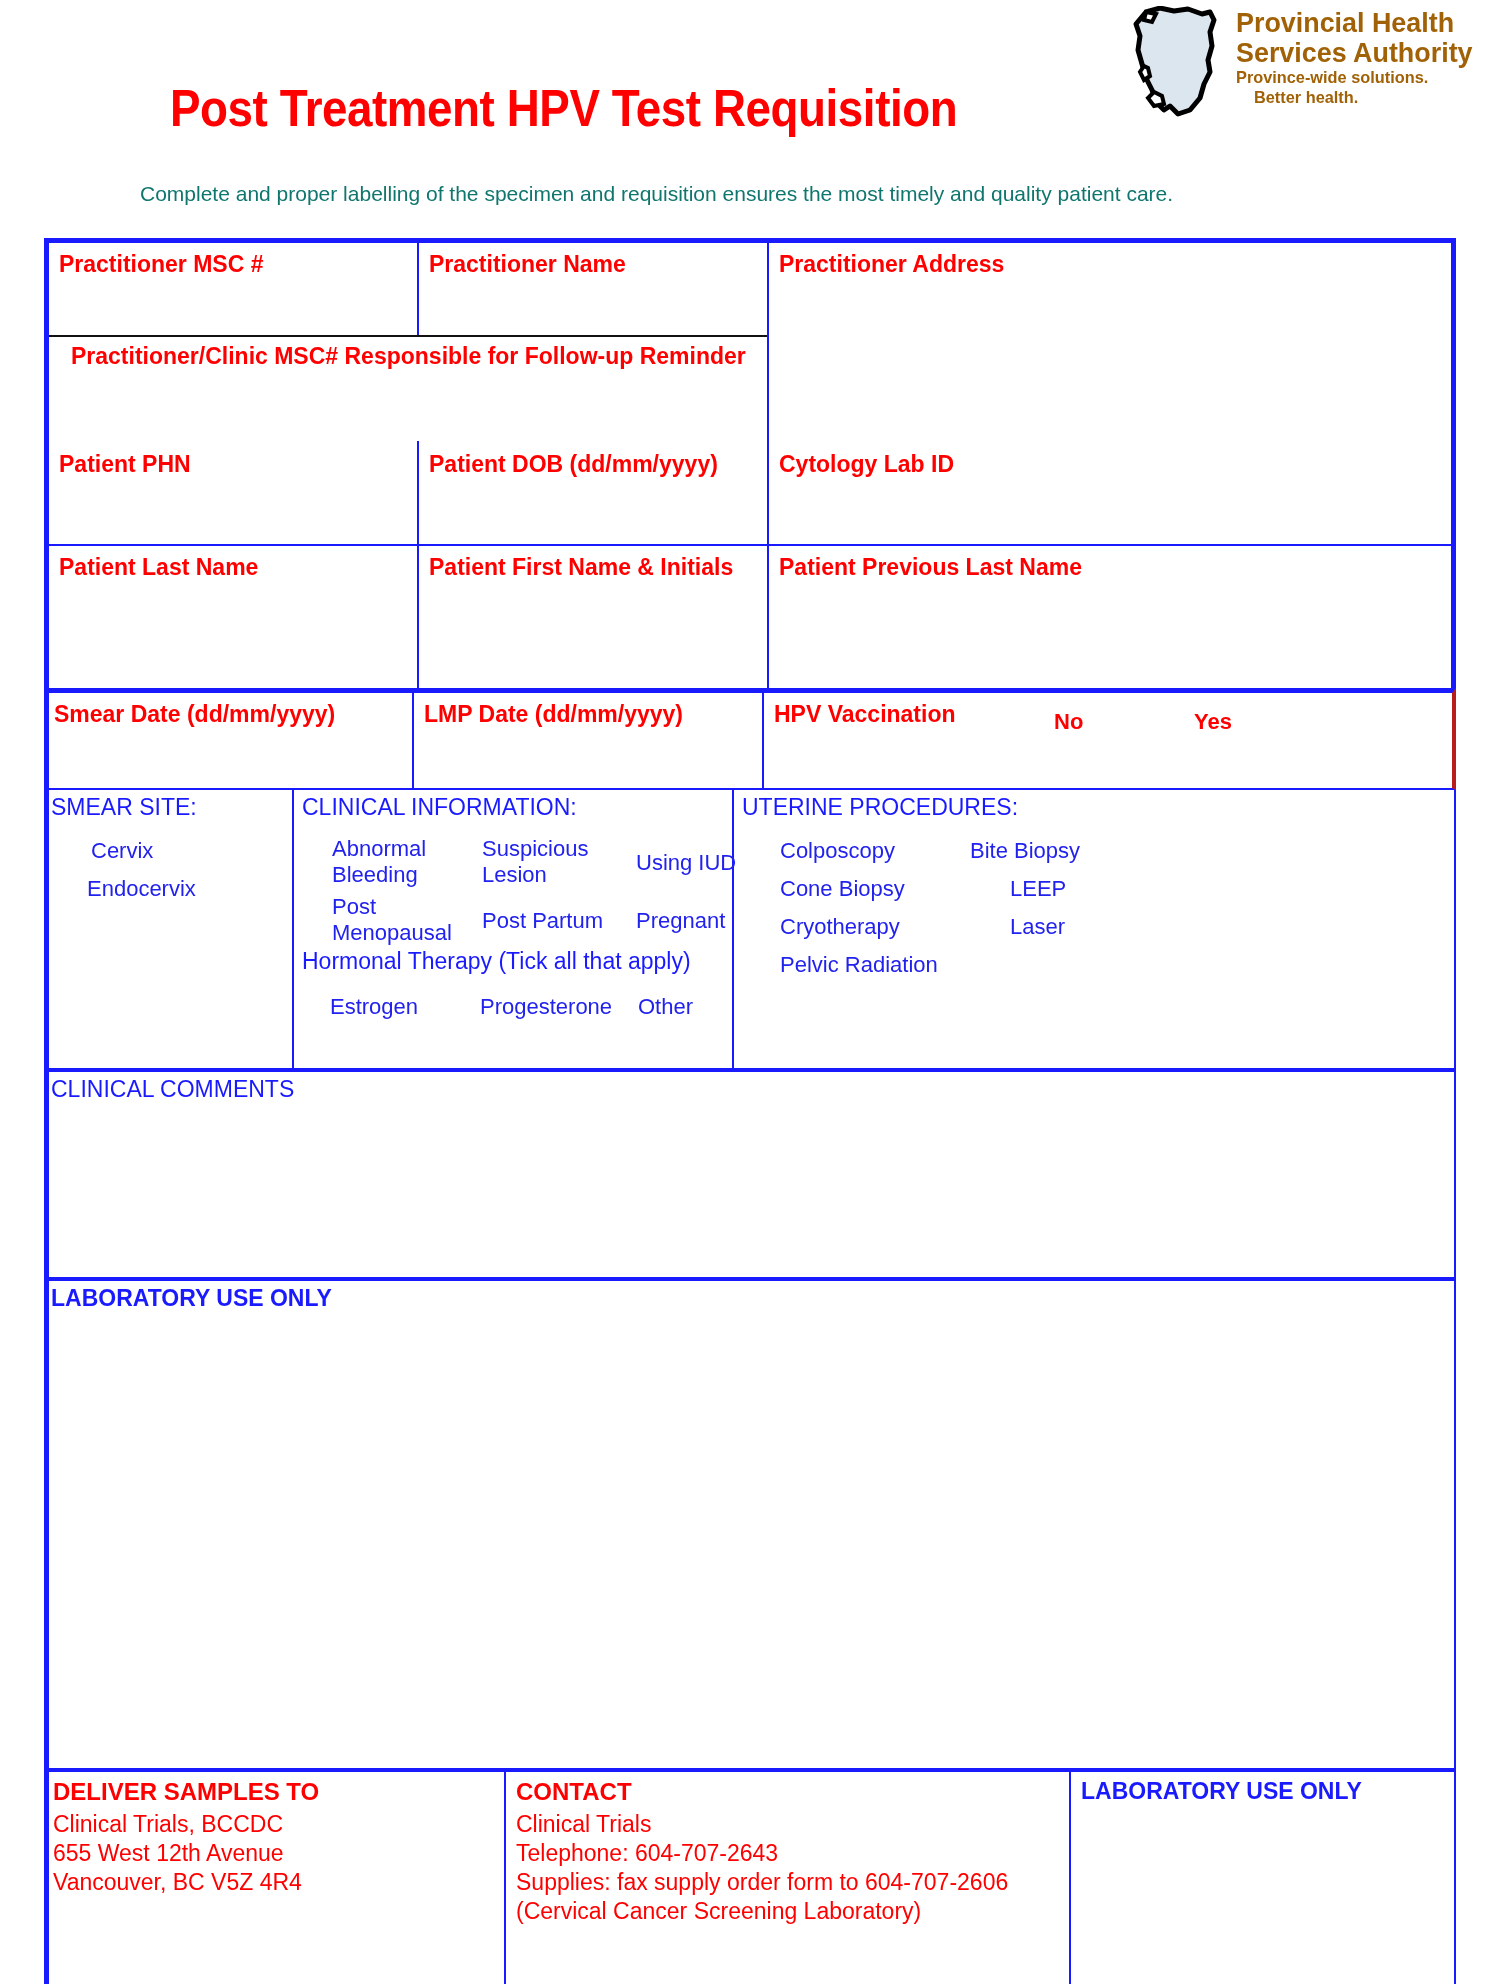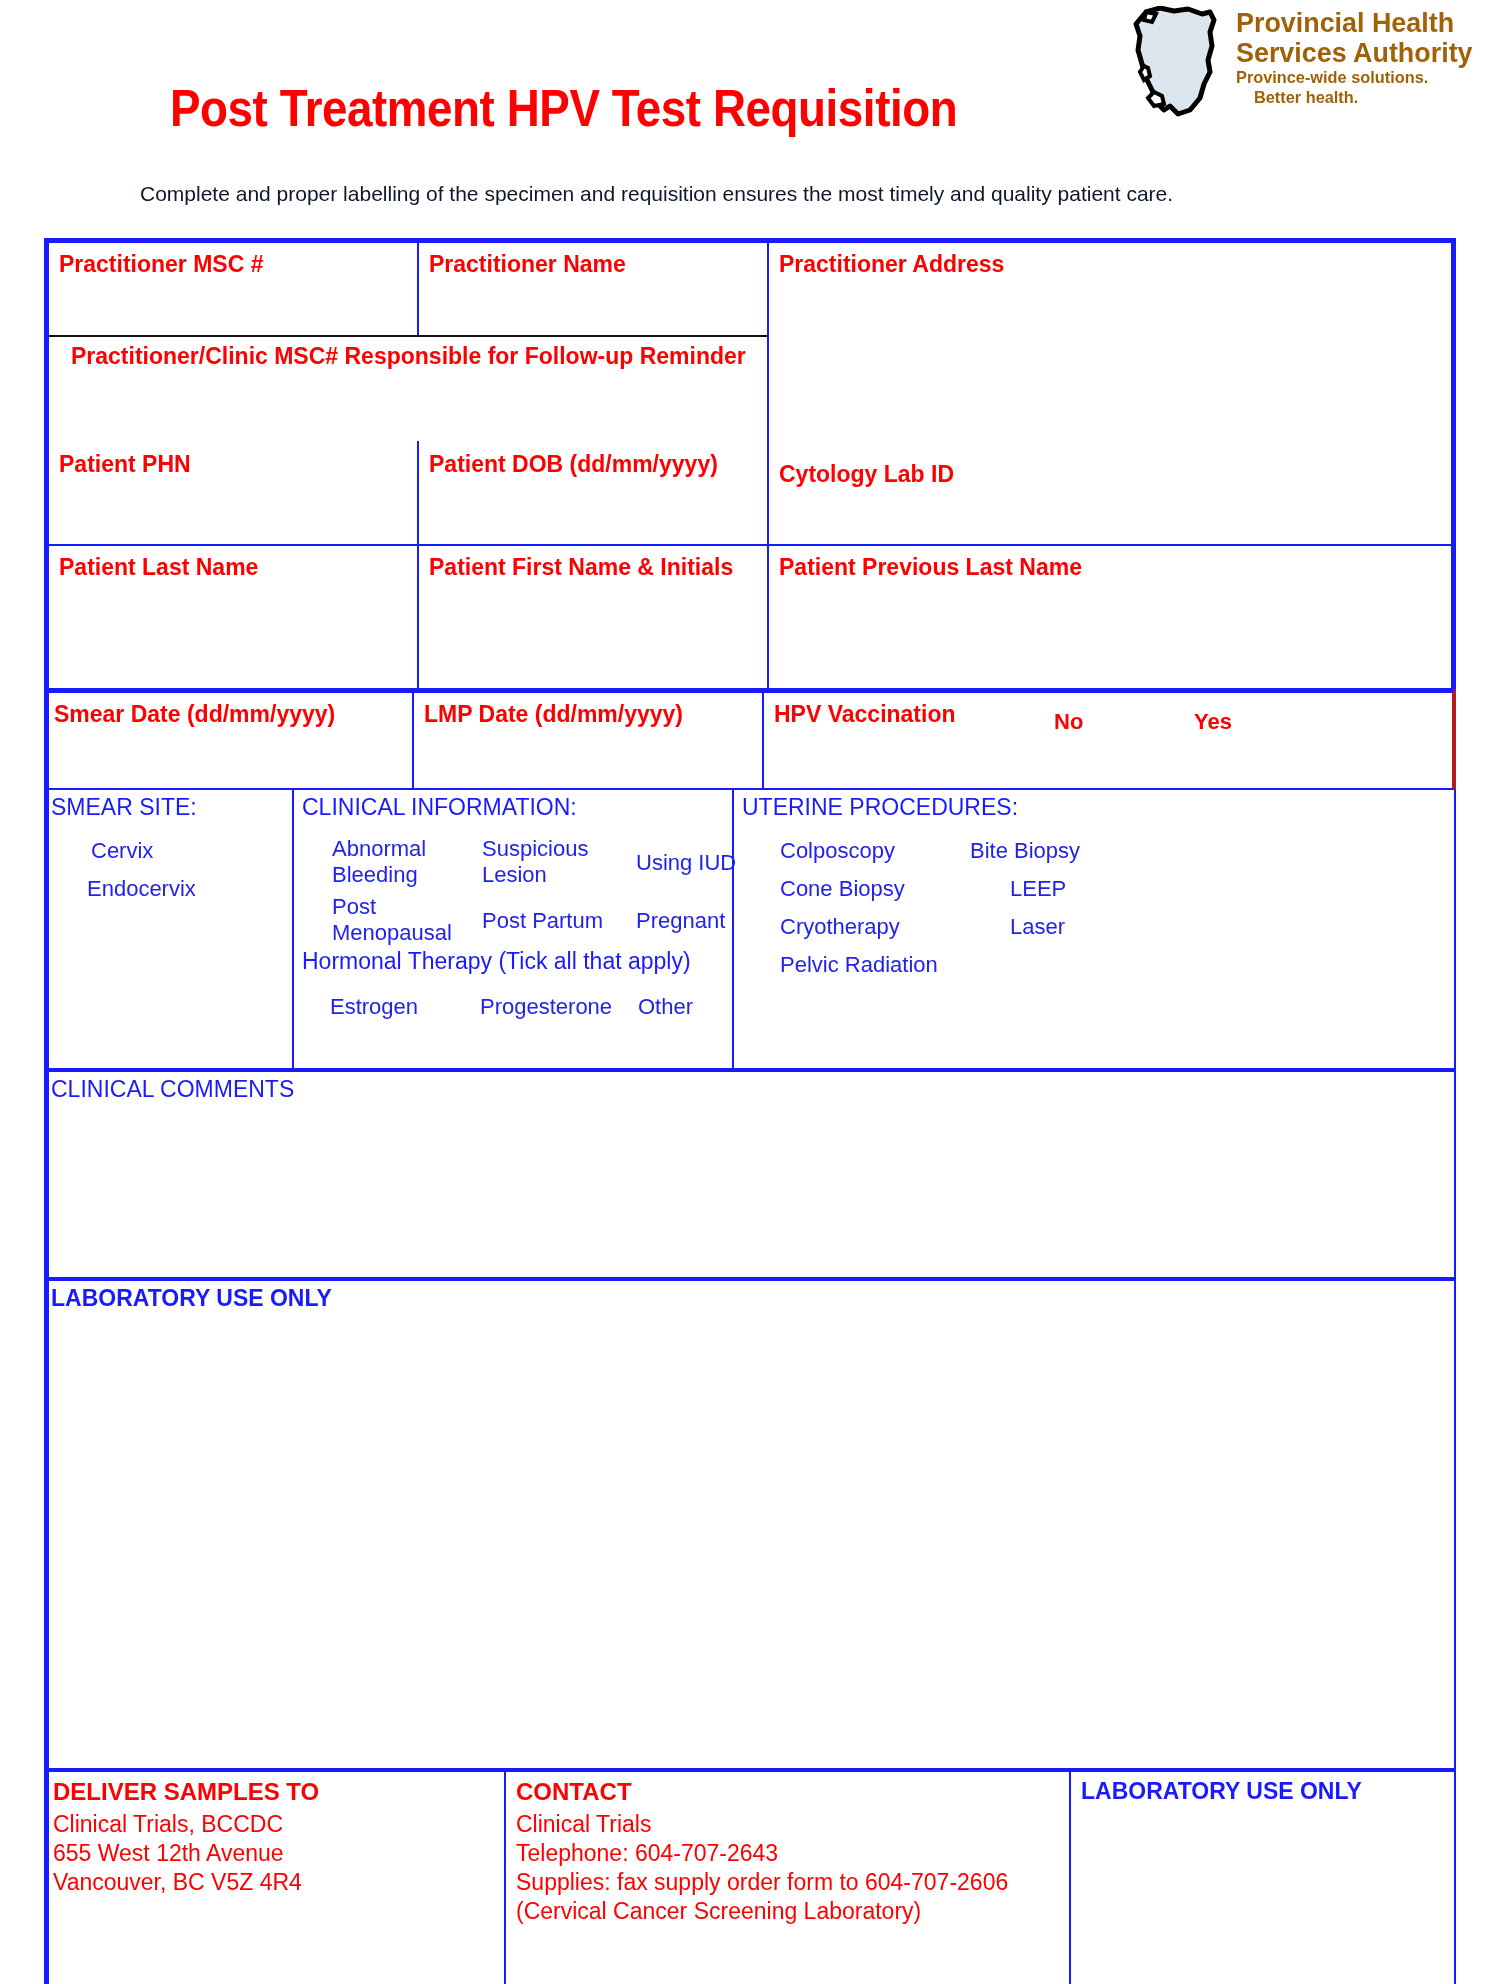--- a/index.html
+++ b/index.html
@@ -26,21 +26,21 @@
   }
   .logo-l3,.logo-l4{
     font-family:"Liberation Sans Narrow","Liberation Sans",sans-serif;
     font-weight:bold;font-size:17px;line-height:20px;white-space:nowrap;
     transform:scaleX(0.96);transform-origin:left center;
   }
   .logo-l4{margin-left:18px;}
 
   .subtitle{
     position:absolute;left:140px;top:182px;
-    color:#0f172a;font-size:21px;white-space:nowrap;
+    color:#0f766e;font-size:21px;white-space:nowrap;
     font-family:"Liberation Sans",sans-serif;
   }
 
   
   .form{position:absolute;left:44px;top:238px;width:1412px;}
 
   .thickbox{border:5px solid #1a1aff;border-bottom:none;}
   .blockA{position:relative;height:198px;}
   .blockB{position:relative;height:247px;border-top:5px solid #1a1aff;}
   .rowC{position:relative;height:95px;border-top:5px solid #1a1aff;border-bottom:2px solid #1a1aff;}
@@ -150,21 +150,21 @@
       <div class="vline" style="left:368px;top:0;bottom:0;"></div>
       <div class="vline" style="left:718px;top:0;bottom:0;"></div>
       <div class="hline" style="top:103px;"></div>
 
       <div class="cell" style="left:10px;top:10px;">
         <span class="lbl-red">Patient PHN</span>
       </div>
       <div class="cell" style="left:380px;top:10px;">
         <span class="lbl-red">Patient DOB (dd/mm/yyyy)</span>
       </div>
-      <div class="cell" style="left:730px;top:10px;margin-top:10px;">
+      <div class="cell" style="left:730px;top:10px;">
         <span class="lbl-red">Cytology Lab ID</span>
       </div>
 
       <div class="cell" style="left:10px;top:113px;">
         <span class="lbl-red">Patient Last Name</span>
       </div>
       <div class="cell" style="left:380px;top:113px;">
         <span class="lbl-red">Patient First Name &amp; Initials</span>
       </div>
       <div class="cell" style="left:730px;top:113px;">

